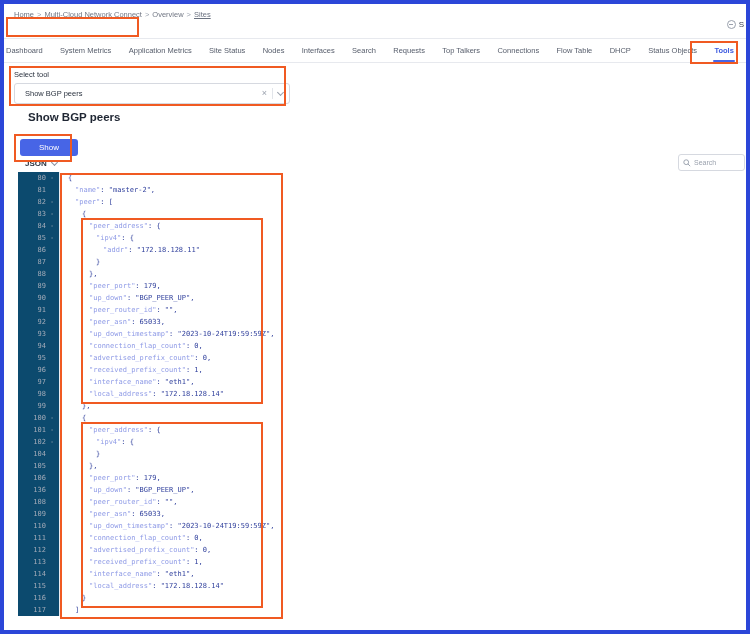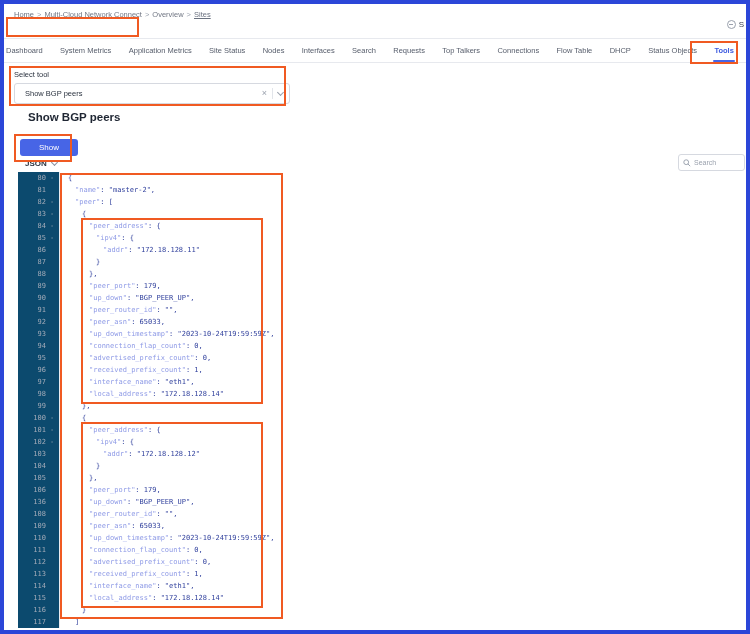--- a/index.html
+++ b/index.html
@@ -276,27 +276,20 @@
       </div>
       <div class="code-row">
         <div class="gutter">
           <span class="lnum">102</span>
           <span class="fold">-</span>
         </div>
         <div class="code-text" style="padding-left: 36px;"><span class="sg-k">"ipv4"</span><span class="sg-v">: {</span></div>
       </div>
       <div class="code-row">
         <div class="gutter">
-          <span class="lnum">103</span>
-          <span class="fold"></span>
-        </div>
-        <div class="code-text" style="padding-left: 43px;"><span class="sg-k">"addr"</span><span class="sg-v">: "172.18.128.12"</span></div>
-      </div>
-      <div class="code-row">
-        <div class="gutter">
           <span class="lnum">104</span>
           <span class="fold"></span>
         </div>
         <div class="code-text" style="padding-left: 36px;"><span class="sg-v">}</span></div>
       </div>
       <div class="code-row">
         <div class="gutter">
           <span class="lnum">105</span>
           <span class="fold"></span>
         </div>

